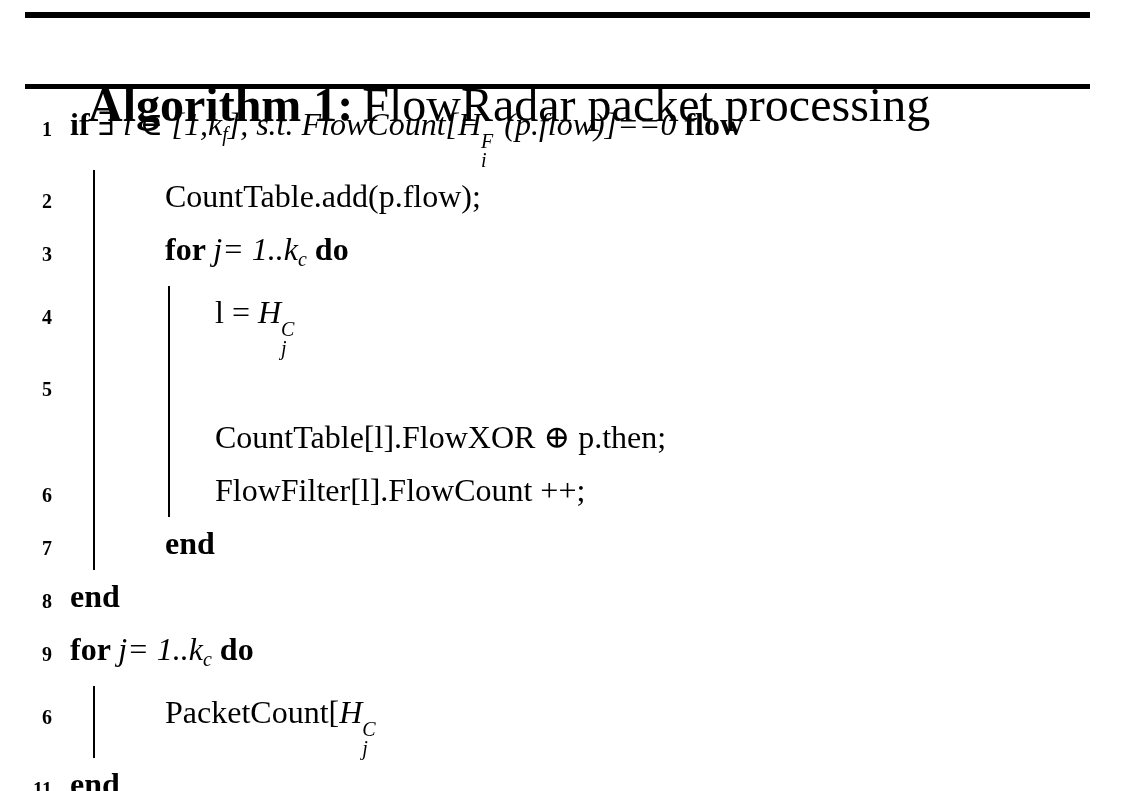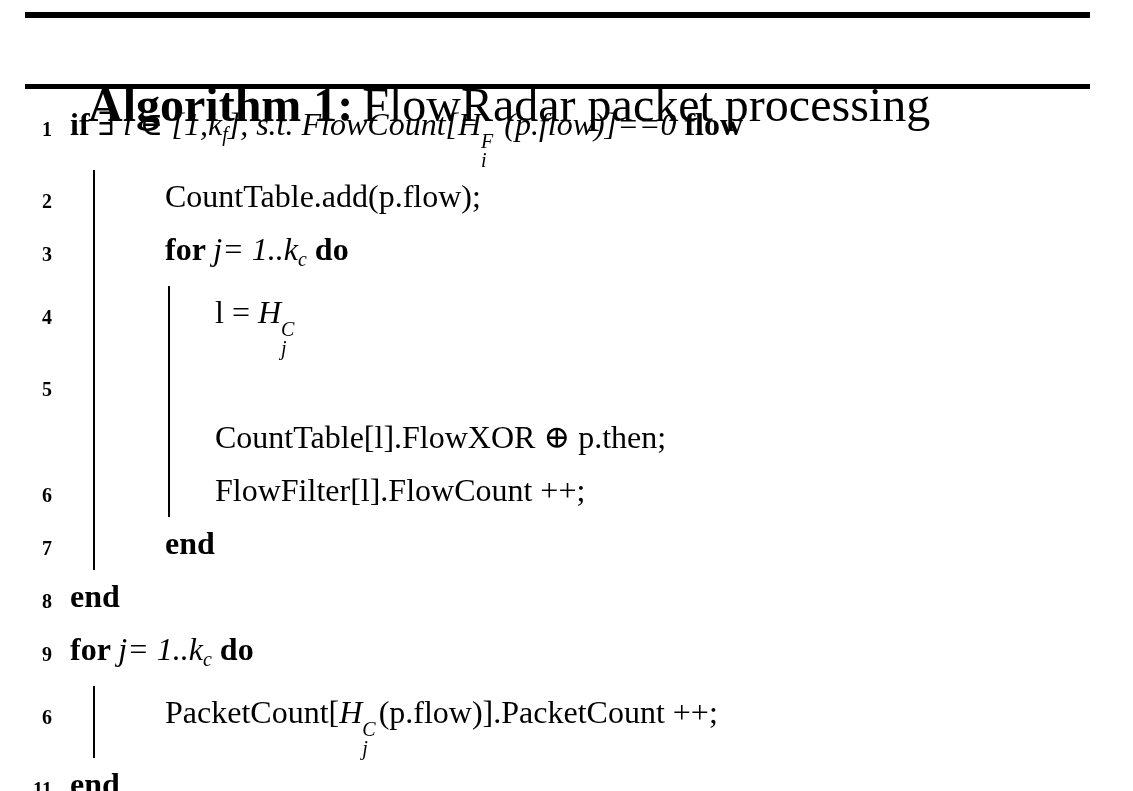--- a/index.html
+++ b/index.html
@@ -100,21 +100,21 @@
         <span class="num">8</span>
         <span class="txt ind0"><span class="kw">end</span></span>
       </div>
       <div class="row">
         <span class="num">9</span>
         <span class="txt ind0"><span class="kw">for </span><span class="it">j= 1..k</span><span class="sub">c</span><span class="rm"> </span><span class="kw">do</span></span>
       </div>
       <div class="row">
         <span class="num">6</span>
         <span class="bar bar1"></span>
-        <span class="txt"><span class="rm">PacketCount[</span><span class="it">H</span><span class="stack"><span>C</span><span>j</span></span><span class="rm">(p.flow)].PacketCount ++;</span></span>
+        <span class="txt"><span class="rm">PacketCount[</span><span class="it">H</span><span class="stack"><span>C</span><span>j</span></span></span>
       </div>
       <div class="row">
         <span class="num">11</span>
         <span class="txt ind0"><span class="kw">end</span></span>
       </div>
     </div>
 
 </div>
 
 </body></html>

